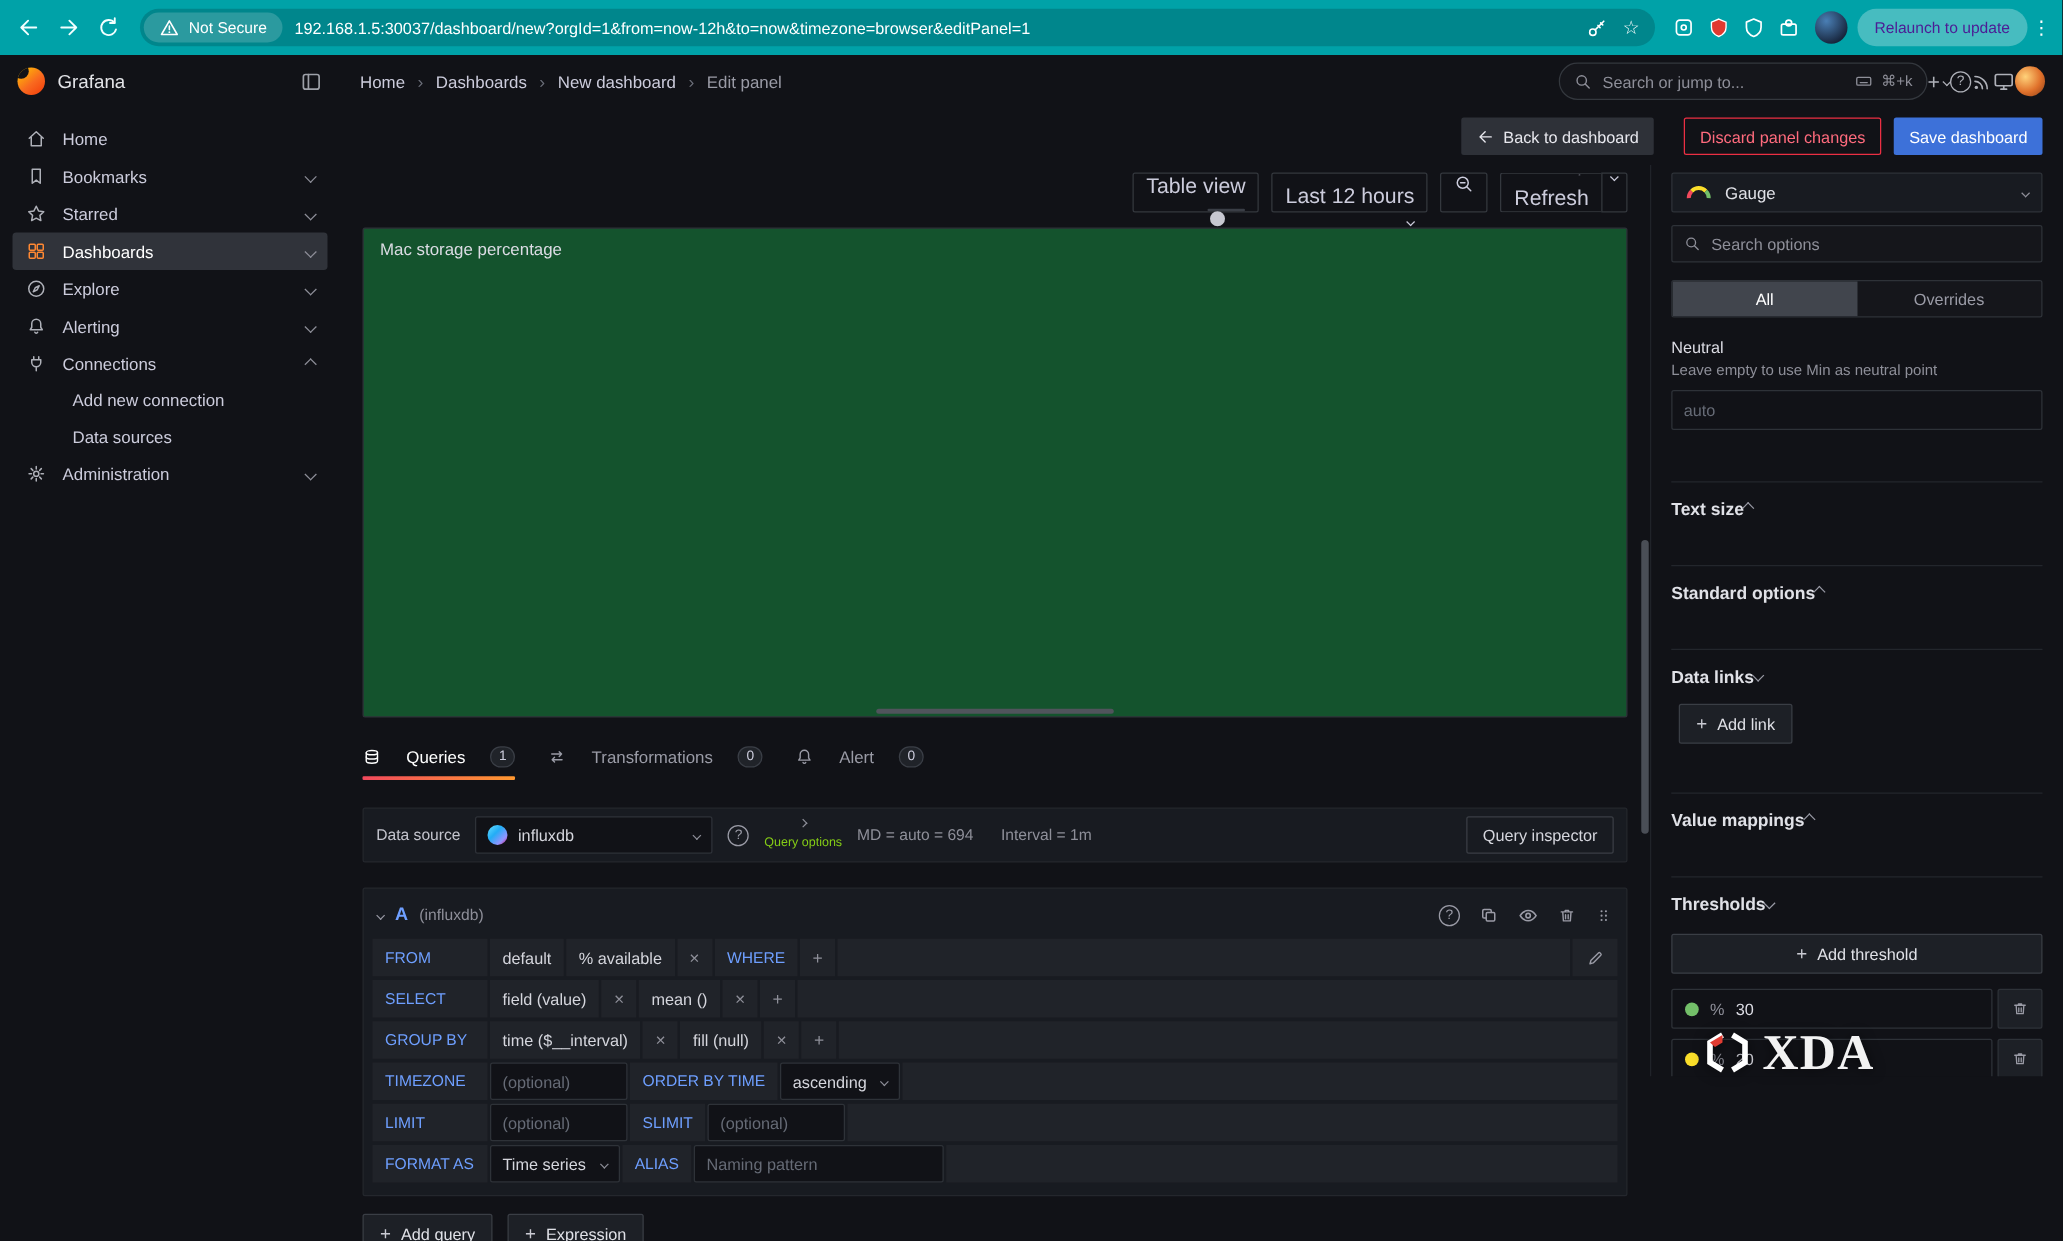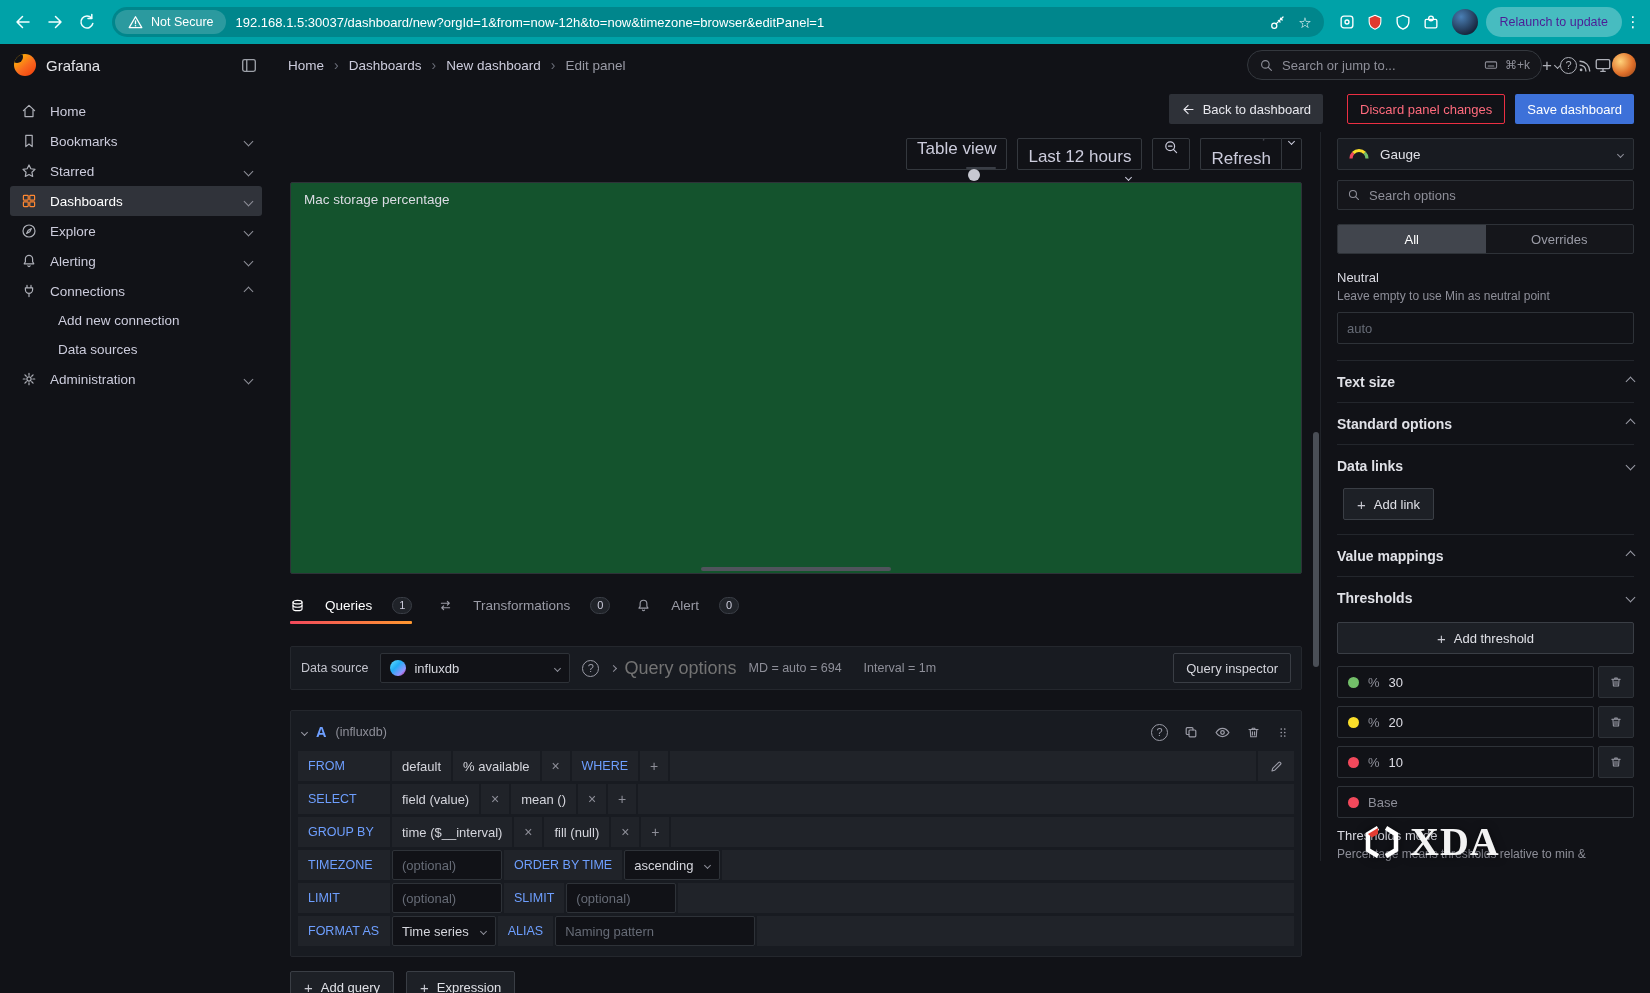--- a/index.html
+++ b/index.html
@@ -87,21 +87,21 @@
   .qtab { position:relative; display:flex; align-items:center; gap:20px; color:#9a9ba6; font-size:13.5px; height:100%; }
   .qtab.active { color:#fff; }
   .qtab.active::after { content:""; position:absolute; left:0; right:0; bottom:0; height:3px; background:linear-gradient(90deg,#f2495c,#ff9830); border-radius:1px; }
   .count { min-width:20px; height:17px; border:1px solid #3a3e46; background:#202329; border-radius:9px; display:flex; align-items:center; justify-content:center; font-size:11px; color:#ccccdc; padding:0 5px; }
 
   .ds-row { margin-top:22px; height:44px; flex:0 0 44px; background:#181b21; border:1px solid #24272d; border-radius:2px; display:flex; align-items:center; gap:12px; padding:0 10px; }
   .ds-label { font-size:12.5px; color:#c3c4cd; }
   .ds-select { height:30px; background:#111217; border:1px solid #2e3238; border-radius:2px; display:flex; align-items:center; gap:8px; padding:0 9px; width:190px; color:#d5d6dd; }
   .ds-select .chev { margin-left:auto; color:#8e8f99; }
   .influx-logo { width:16px; height:16px; border-radius:50%; background:linear-gradient(135deg,#6be0ff 0%,#22adf6 40%,#9394ff 75%,#d30971 100%); flex:0 0 16px; }
-  .qopts { display:flex; align-items:center; gap:8px; color:#737373; font-size:18px; }
+  .qopts { display:flex; align-items:center; gap:8px; color:#84cc16; font-size:10px;flex-direction:column; }
   .qopts .chev { color:#8e8f99; }
   .ds-meta { color:#8e8f99; font-size:12.5px; display:flex; gap:22px; }
   .btn-inspector { margin-left:auto; height:30px; border:1px solid #3a3e45; border-radius:2px; display:flex; align-items:center; padding:0 12px; color:#d5d6dd; font-size:13px; }
 
   .query-card { margin-top:20px; background:#181b21; border:1px solid #24272d; border-radius:2px; padding:5px 7px 10px; }
   .q-head { height:32px; display:flex; align-items:center; gap:9px; padding:0 4px; color:#9a9ba6; }
   .q-ref { color:#6e9fff; font-weight:700; font-size:14.5px; }
   .q-ds { color:#8e8f99; font-size:12.5px; }
   .q-icons { margin-left:auto; display:flex; gap:15px; color:#9a9ba6; align-items:center; }
   .q-row { display:flex; gap:2px; margin-top:3px; height:30px; }
@@ -130,21 +130,21 @@
   .opt-search input::placeholder { color:#8e8f99; }
   .radio-group { height:30px; display:flex; border:1px solid #2e3238; background:#15161b; border-radius:2px; overflow:hidden; }
   .radio-group.tabs { margin-top:14px; flex:0 0 30px; }
   .radio { flex:1; display:flex; align-items:center; justify-content:center; font-size:13px; color:#9a9ba6; }
   .radio.active { background:#41454d; color:#fff; }
   .opt-block { padding:16px 0 16px; }
   .opt-label { font-size:13px; color:#dcdce4; }
   .opt-desc { margin-top:3px; font-size:12px; color:#8e8f99; line-height:1.35; }
   .opt-input { margin-top:8px; width:100%; height:32px; background:#111217; border:1px solid #2e3238; border-radius:2px; color:#ccccdc; padding:0 9px; font-size:13px; outline:0; }
   .opt-input::placeholder { color:#666b76; }
-  .sec-head { border-top:1px solid #23262c; height:42px; flex:0 0 42px; display:flex; align-items:center; justify-content:space-between; font-size:14px; font-weight:700; color:#e0e1e7; }
+  .sec-head { border-top:1px solid #23262c; height:42px; flex:0 0 42px; display:flex; align-items:center; font-size:14px; font-weight:700; color:#e0e1e7;margin-top:25px; }
   .sec-head .chev { color:#9a9ba6; }
   .sec-body { padding:2px 0 14px; }
   .btn-addlink { margin-left:6px; }
   .btn-block { width:100%; justify-content:center; }
   .thr-row { display:flex; gap:4px; margin-bottom:8px; }
   .thr-input { flex:1; height:32px; background:#111217; border:1px solid #2e3238; border-radius:2px; display:flex; align-items:center; gap:9px; padding:0 10px; font-size:13px; }
   .dot { width:11px; height:11px; border-radius:50%; flex:0 0 11px; }
   .dot.g { background:#73bf69; } .dot.y { background:#fade2a; } .dot.r { background:#f2495c; }
   .thr-trash { width:36px; flex:0 0 36px; height:32px; background:#1d2026; border:1px solid #2e3238; border-radius:2px; display:flex; align-items:center; justify-content:center; color:#9a9ba6; }
   .pctsym { color:#8e8f99; }

